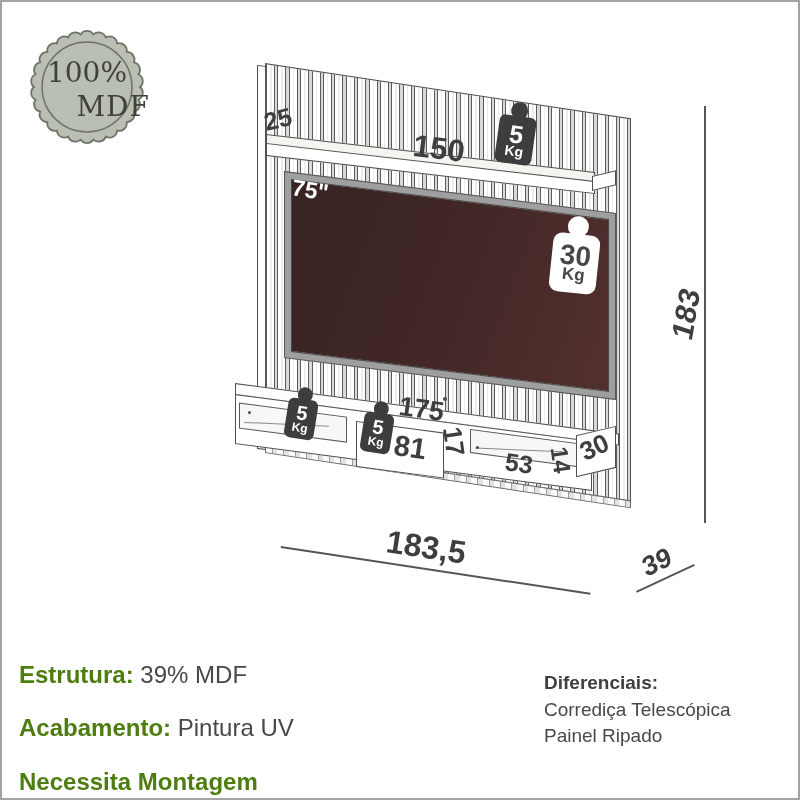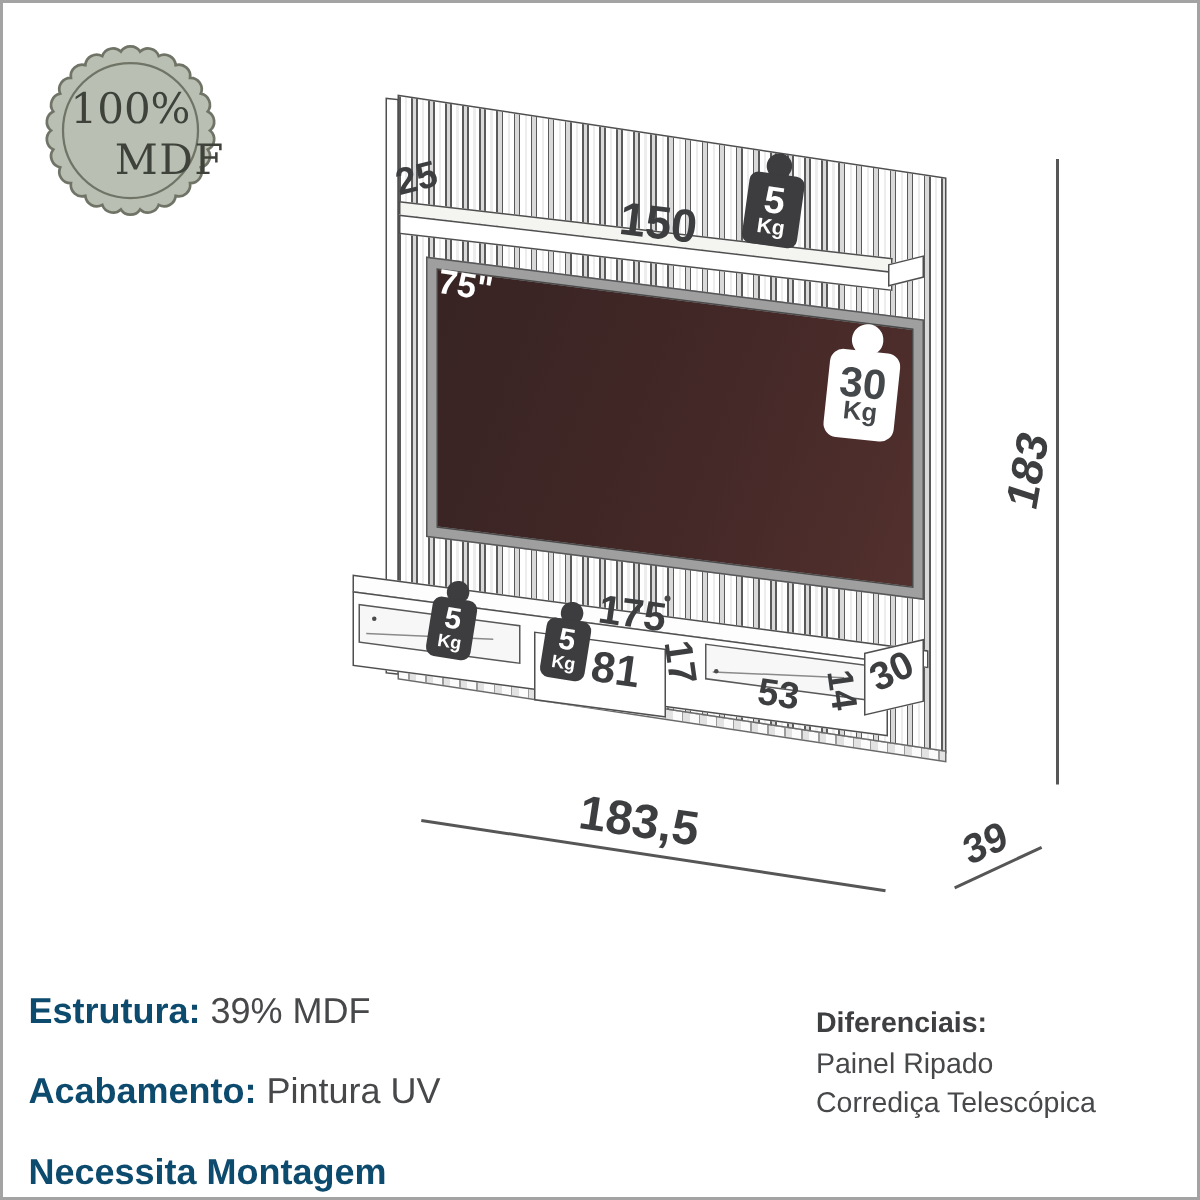--- a/index.html
+++ b/index.html
@@ -72,21 +72,21 @@
   .kb-md .unit{font-size:14px;}
   .kb-lg .knob{width:21px;height:21px;margin-bottom:-3px;}
   .kb-lg .kbody{width:47px;height:59px;font-size:28px;border-radius:9px;}
   .kb-lg .unit{font-size:17px;}
   
   .dim{position:absolute;font-weight:700;color:#3d3e40;z-index:5;white-space:nowrap;}
   .dline{position:absolute;background:#565656;z-index:2;}
   .dot{position:absolute;border-radius:50%;background:#4a4a4a;z-index:5;}
   
   .spec-line{position:absolute;left:17px;font-size:24px;z-index:6;}
-  .spec-line b{color:#0c4a6e;}
+  .spec-line b{color:#4d7c0f;}
   .diffs{position:absolute;left:542px;top:668px;font-size:19px;line-height:26.5px;z-index:6;}
   .diffs .t{font-weight:700;color:#3e3f41;}
 </style>
 </head>
 <body>
 
 <div id="stage">
 
   <div class="badge">
     <svg width="126" height="126" viewBox="0 0 126 126">
@@ -180,17 +180,17 @@
   <div class="spec-line" style="top:712px;">
     <b>Acabamento:</b>
     <span>Pintura UV</span>
   </div>
   <div class="spec-line" style="top:766px;">
     <b>Necessita Montagem</b>
   </div>
 
   <div class="diffs">
     <div class="t">Diferenciais:</div>
+    <div>Corrediça Telescópica</div>
     <div>Painel Ripado</div>
-    <div>Corrediça Telescópica</div>
   </div>
 
 </div>
 
 </body></html>

